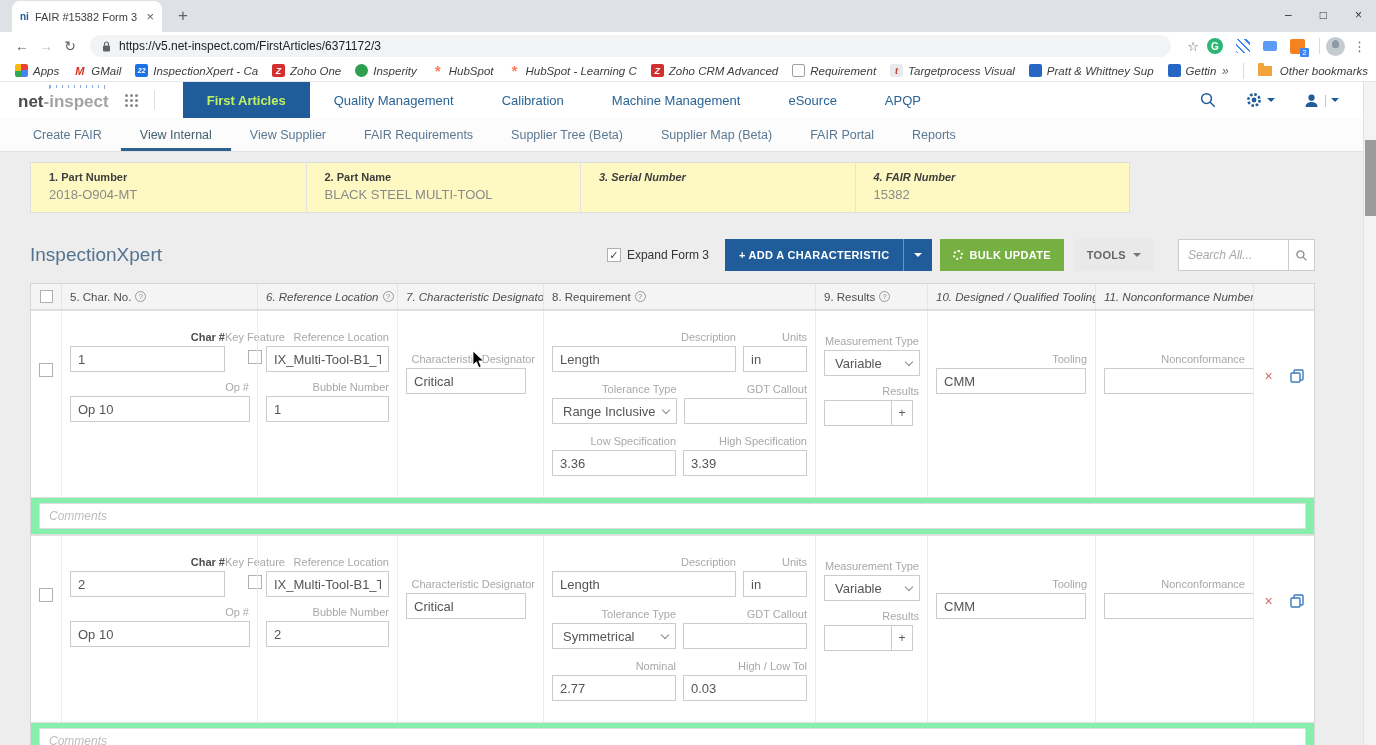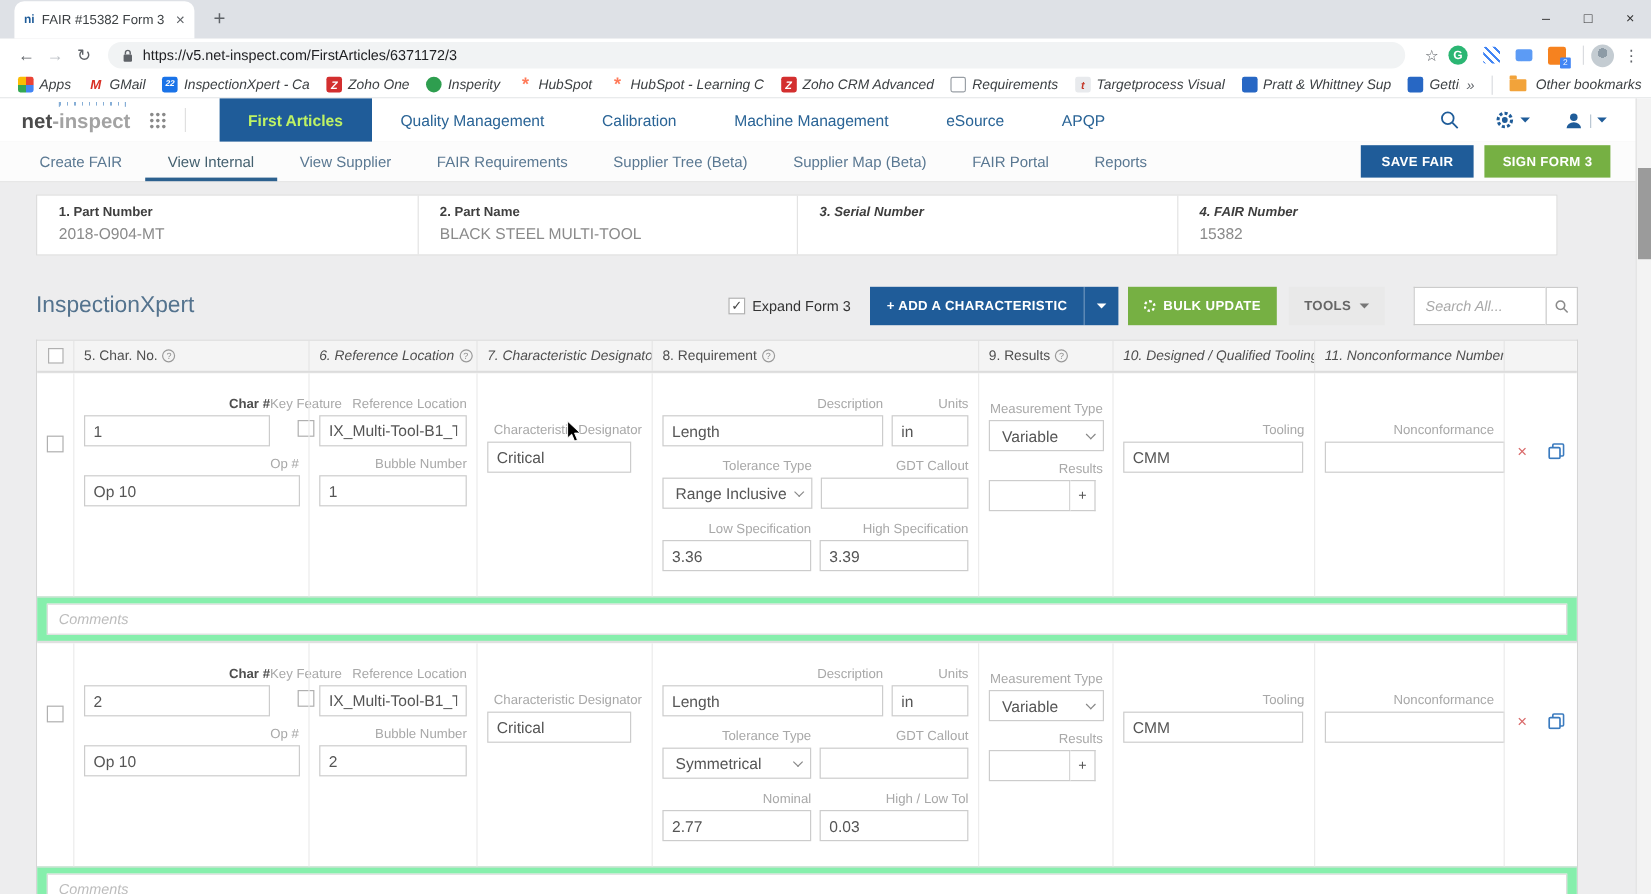--- a/index.html
+++ b/index.html
@@ -56,21 +56,21 @@
 
 .subnav{height:34px;background:#fcfcfc;border-bottom:1px solid #e2e2e2;display:flex;align-items:stretch;padding:0 34px 0 14px;}
 .snav{font-size:12.5px;color:#5a7892;display:flex;align-items:center;padding:0 19px;border-bottom:3px solid transparent;padding-top:3px;}
 .snav.active{color:#44606f;border-bottom-color:#2d618f;}
 .sub-btns{margin-left:auto;display:flex;align-items:center;gap:9px;}
 .btn{border:none;color:#fff;font-size:11px;font-weight:bold;font-family:inherit;display:flex;align-items:center;justify-content:center;letter-spacing:.3px;}
 .btn-save{background:#1f5c99;height:27px;padding:0 17px;}
 .btn-sign{background:#76b043;height:27px;padding:0 15px;}
 
 .content{position:relative;height:593px;background:#ededee;}
-.part-card{margin:10px 0 0 30px;width:1268px;background:#ffffff;border:1px solid #ddd;display:grid;grid-template-columns:1fr 1fr 1fr 1fr;}
+.part-card{margin:10px 0 0 30px;width:1100px;background:#fef9c3;border:1px solid #ddd;display:grid;grid-template-columns:1fr 1fr 1fr 1fr;}
 .pf{padding:8px 18px 10px;}
 .pf + .pf{border-left:1px solid #e3e3e3;}
 .pf-label{font-size:11px;font-weight:bold;color:#3e3e3e;margin-bottom:4px;}
 .pf.it .pf-label{font-style:italic;}
 .pf-value{font-size:13px;color:#8a8a8a;min-height:15px;}
 .char-head{display:flex;align-items:center;margin:26px 0 0 30px;width:1285px;}
 .title{font-size:19px;color:#54738e;}
 .spacer{flex:1;}
 .expand{display:flex;align-items:center;gap:6px;font-size:12px;color:#333;margin-right:16px;}
 .cb{display:inline-block;width:14px;height:14px;border:1px solid #b0b0b0;background:#fff;}
@@ -204,21 +204,21 @@
         <span class="bm">
           <span class="bm-ico" style="background: transparent; color: rgb(255, 122, 89); font-size: 15px;">*</span>
           <span class="bm-label">HubSpot - Learning C</span>
         </span>
         <span class="bm">
           <span class="bm-ico" style="background: rgb(211, 47, 47); color: rgb(255, 255, 255); font-size: 9px;">Z</span>
           <span class="bm-label">Zoho CRM Advanced</span>
         </span>
         <span class="bm">
           <span class="bm-ico" style="background: rgb(255, 255, 255); color: rgb(95, 99, 104); font-size: 8px; border: 1px solid rgb(154, 160, 166);"></span>
-          <span class="bm-label">Requirements</span>
+          <span class="bm-label">Requirement</span>
         </span>
         <span class="bm">
           <span class="bm-ico" style="background: rgb(232, 234, 237); color: rgb(197, 57, 43); font-size: 9px;">t</span>
           <span class="bm-label">Targetprocess Visual</span>
         </span>
         <span class="bm">
           <span class="bm-ico" style="background: rgb(39, 103, 196); color: rgb(95, 99, 104); font-size: 8px;"></span>
           <span class="bm-label">Pratt &amp; Whittney Sup</span>
         </span>
         <span class="bm">
@@ -277,24 +277,20 @@
 
   <div class="subnav">
     <span class="snav">Create FAIR</span>
     <span class="snav active">View Internal</span>
     <span class="snav">View Supplier</span>
     <span class="snav">FAIR Requirements</span>
     <span class="snav">Supplier Tree (Beta)</span>
     <span class="snav">Supplier Map (Beta)</span>
     <span class="snav">FAIR Portal</span>
     <span class="snav">Reports</span>
-    <div class="sub-btns">
-      <button class="btn btn-save">SAVE FAIR</button>
-      <button class="btn btn-sign">SIGN FORM 3</button>
-    </div>
   </div>
 
   <div class="content">
 
     <div class="part-card">
       <div class="pf">
         <div class="pf-label">1. Part Number</div>
         <div class="pf-value">2018-O904-MT</div>
       </div>
       <div class="pf">

